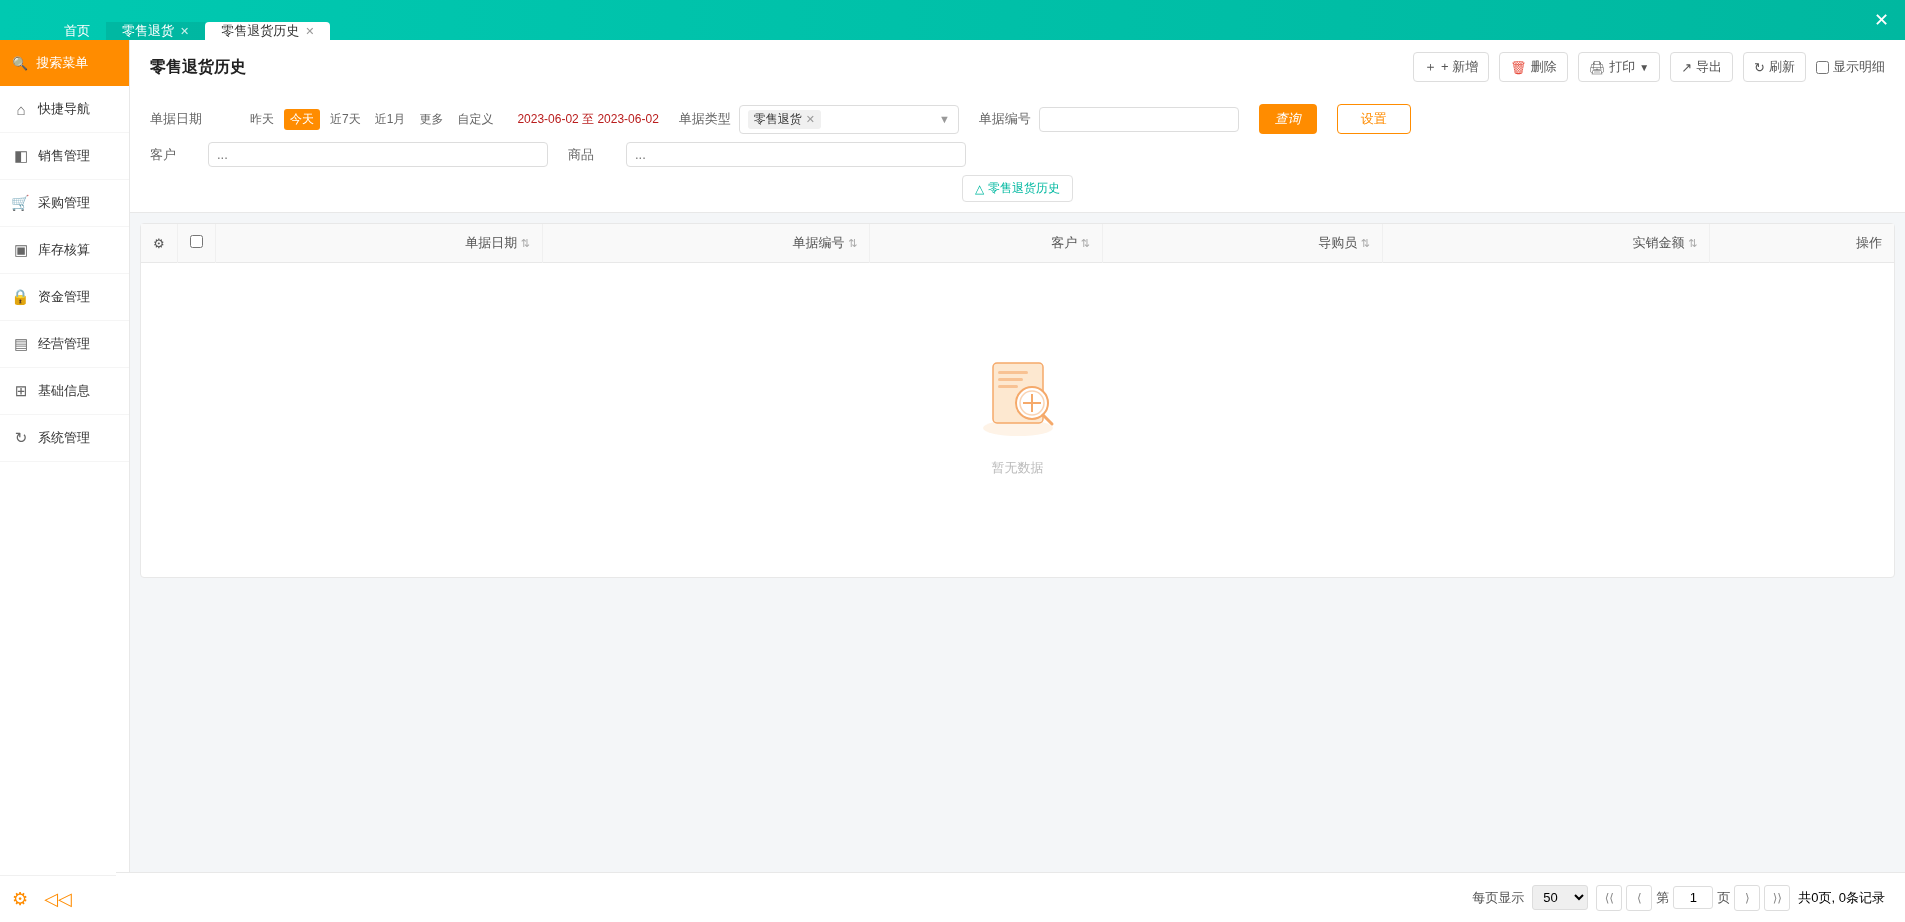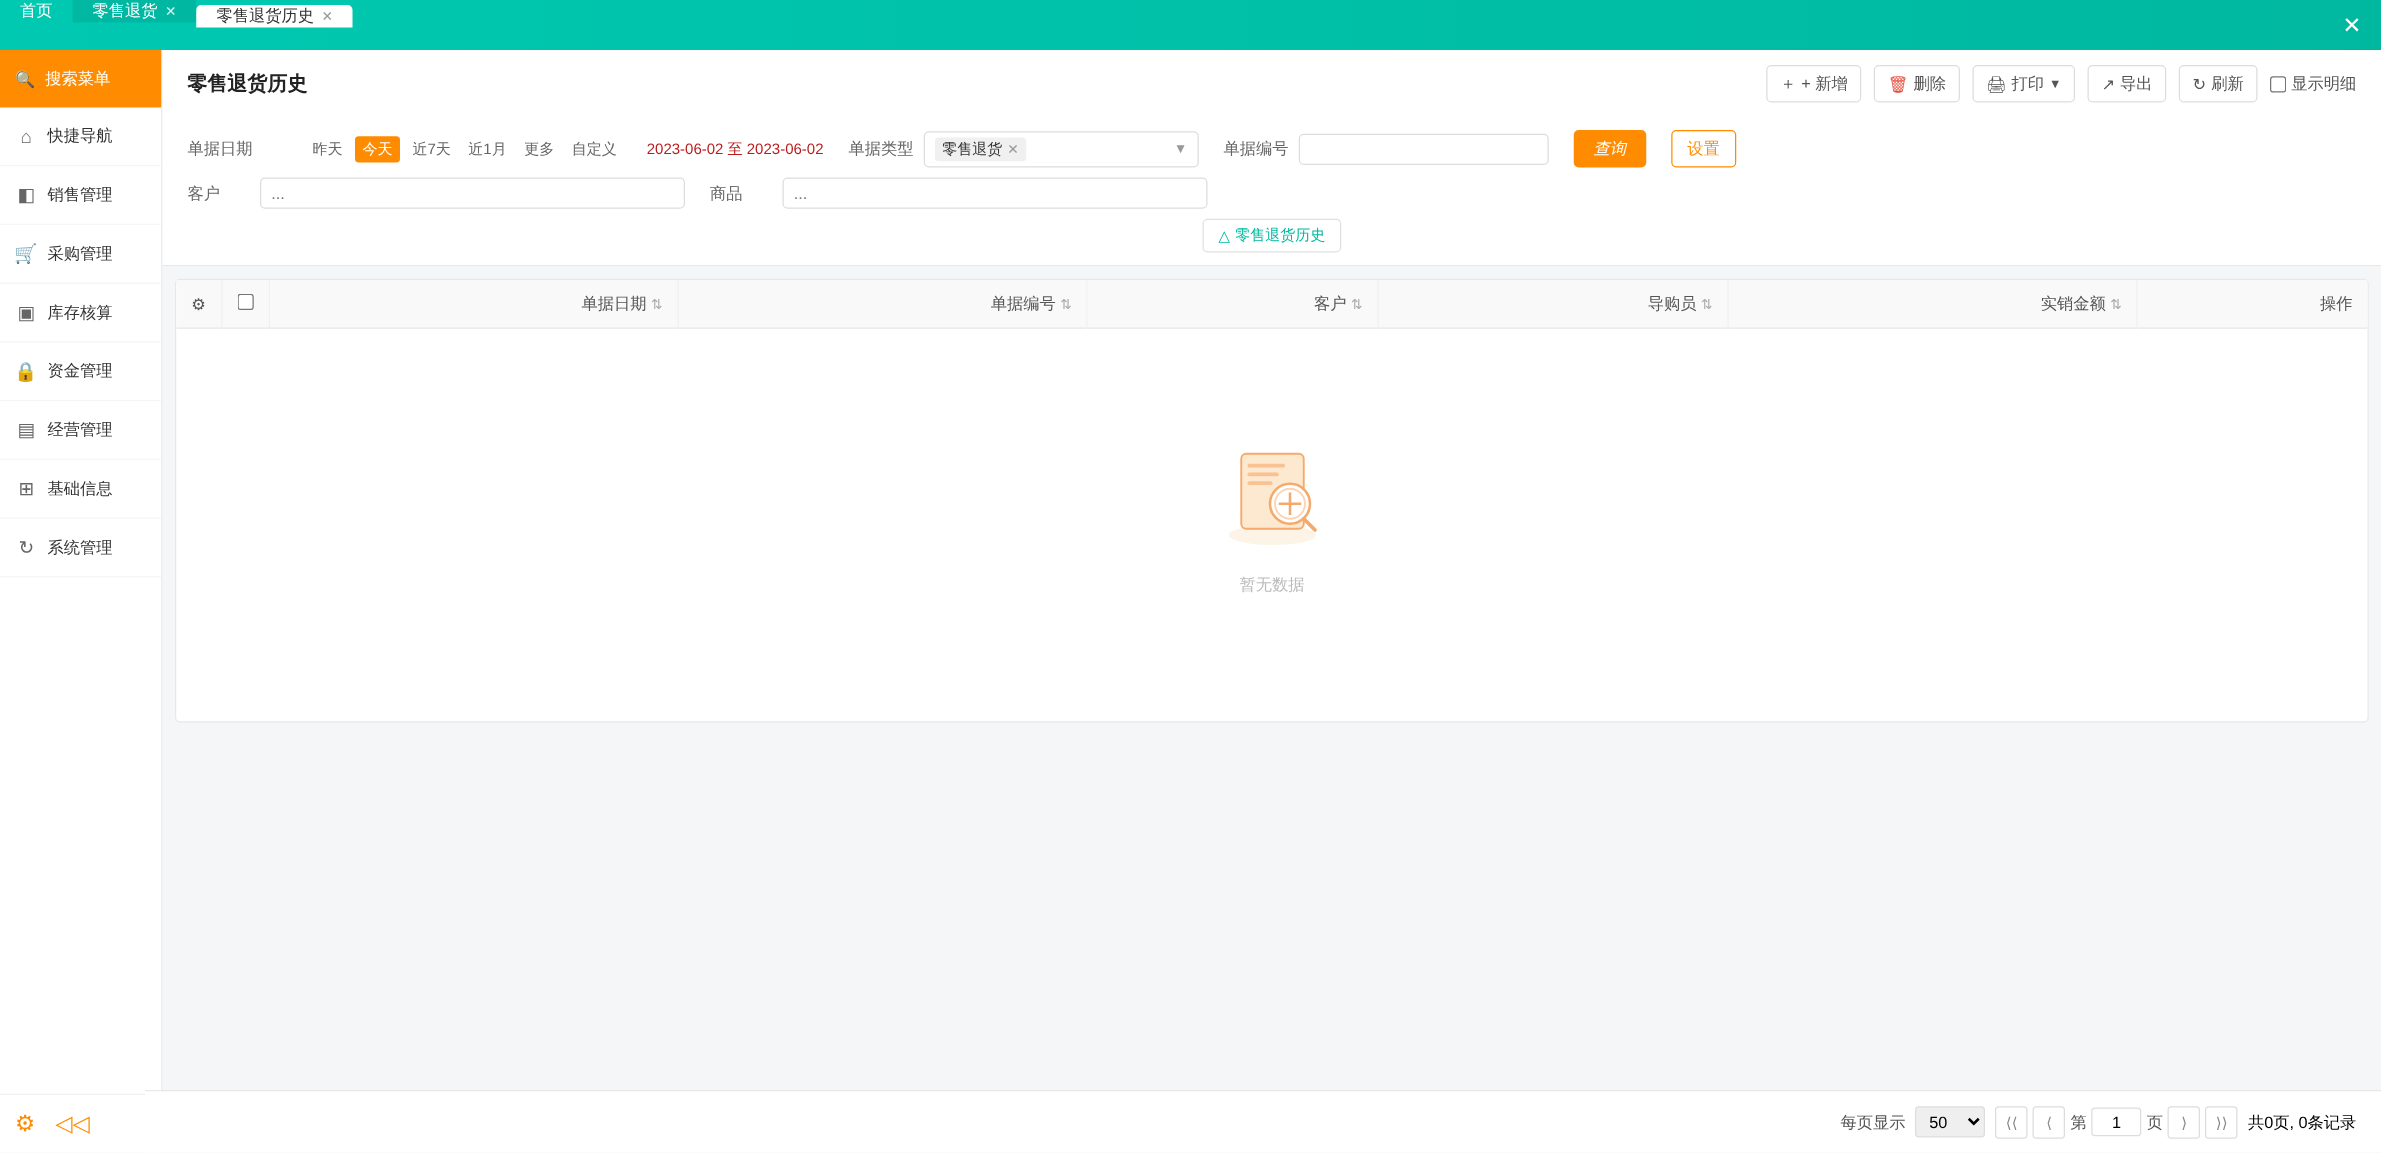--- a/index.html
+++ b/index.html
@@ -8,23 +8,24 @@
     
     .top-bar {
       height: 40px;
       background: linear-gradient(to right, #00c9b1, #00b8a0);
       display: flex;
       align-items: center;
       position: relative;
     }
     .top-bar-tabs {
       display: flex;
-      align-items: flex-start;
+      align-items: flex-end;
       height: 100%;
       flex: 1;
+      padding-left: 48px;
     }
     .top-tab {
       display: flex;
       align-items: center;
       padding: 0 16px;
       color: #fff;
       font-size: 13px;
       cursor: pointer;
       white-space: nowrap;
       position: relative;
@@ -140,21 +141,21 @@
       padding: 6px 16px;
       border-radius: 4px;
       cursor: pointer;
       font-size: 13px;
       font-style: italic;
     }
     .btn-set {
       background: #fff;
       color: #ff8c00;
       border: 1px solid #ff8c00;
-      padding: 5px 12px;
+      padding: 5px 23px;
       border-radius: 4px;
       cursor: pointer;
       font-size: 13px;
     }
     .display-toggle {
       display: flex;
       align-items: center;
       gap: 4px;
       font-size: 13px;
       color: #555;

